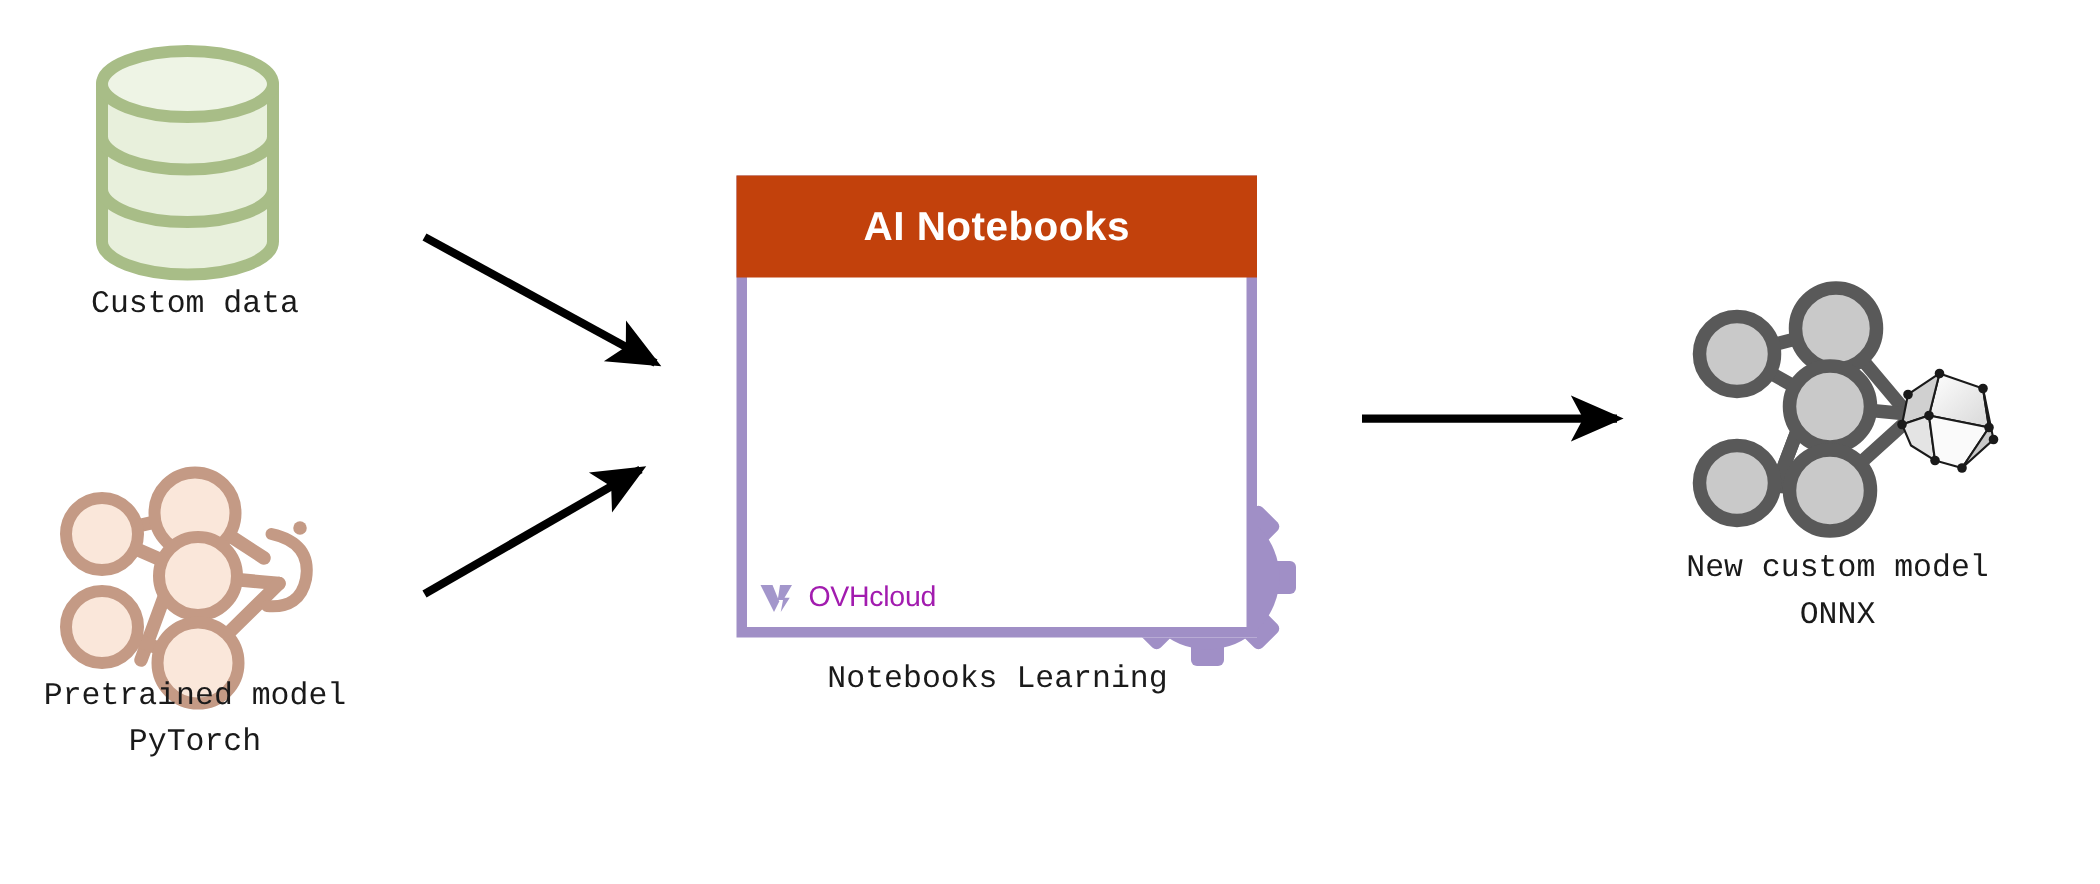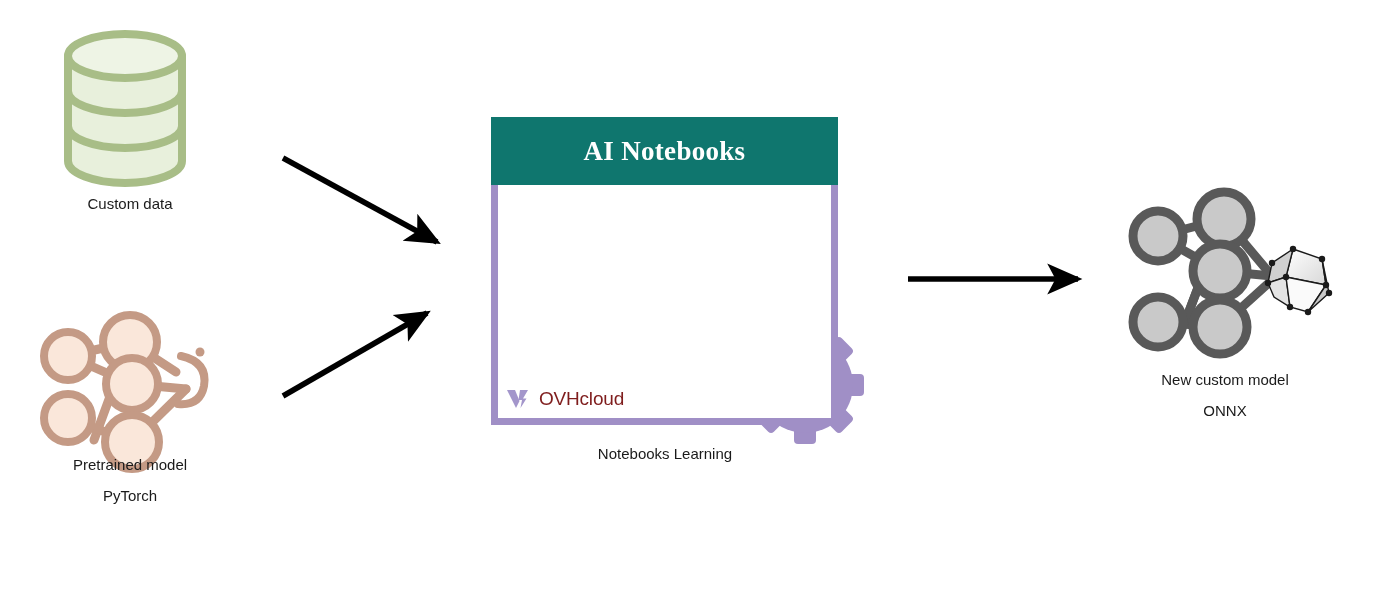--- a/index.html
+++ b/index.html
@@ -17,22 +17,22 @@
   }
   #canvas {
     position: absolute;
     left: 0; top: 0;
     width: 1400px;
     height: 589px;
   }
   .node-label {
     position: absolute;
     text-align: center;
-    font-family: Liberation Sans, sans-serif;
-    font-size: 15px;
+    font-family: Liberation Mono, monospace;
+    font-size: 21px;
     line-height: 31px;
     color: #1a1a1a;
     white-space: pre-line;
   }
   #label-custom-data { left: 20px;  top: 188px; width: 220px; }
   #label-pretrained  { left: 10px;  top: 449px; width: 240px; }
   #label-transfer    { left: 540px; top: 438px; width: 250px; }
   #label-newmodel    { left: 1090px; top: 364px; width: 270px; }
 
   .nb-box {
@@ -44,42 +44,41 @@
     box-sizing: border-box;
     border: 7px solid #a08fc6;
     background: #ffffff;
   }
   .nb-header {
     position: absolute;
     left: 491px;
     top: 117px;
     width: 347px;
     height: 68px;
-    background: #0f766e;
+    background: #c2410c;
     color: #ffffff;
     font-size: 27px;
     font-weight: bold;
     letter-spacing: 0.3px;
     display: flex;
     align-items: center;
     justify-content: center;
     box-sizing: border-box;
-    font-family: Liberation Serif, serif;
   }
   .ovh-logo {
     position: absolute;
     left: 506px;
     top: 388px;
     display: flex;
     align-items: center;
     gap: 5px;
   }
   .ovh-text {
     font-size: 19px;
-    color: #7f1d1d;
+    color: #a21caf;
     font-family: "Liberation Sans", sans-serif;
     letter-spacing: -0.2px;
   }
 </style>
 </head>
 <body>
 
 <svg id="canvas" viewBox="0 0 1400 589" xmlns="http://www.w3.org/2000/svg">
   <defs>
     <marker id="arrowhead" markerWidth="7" markerHeight="7" refX="5.6" refY="3.1" orient="auto">

